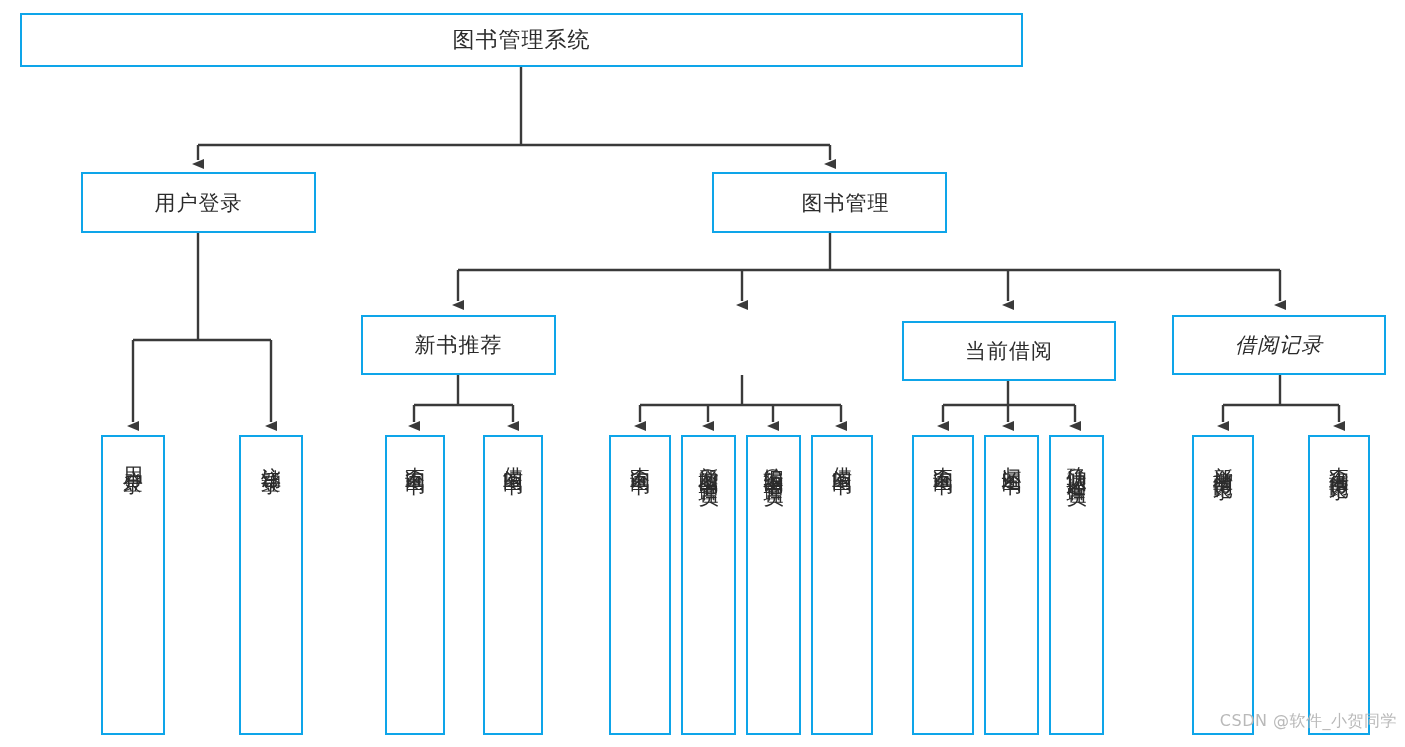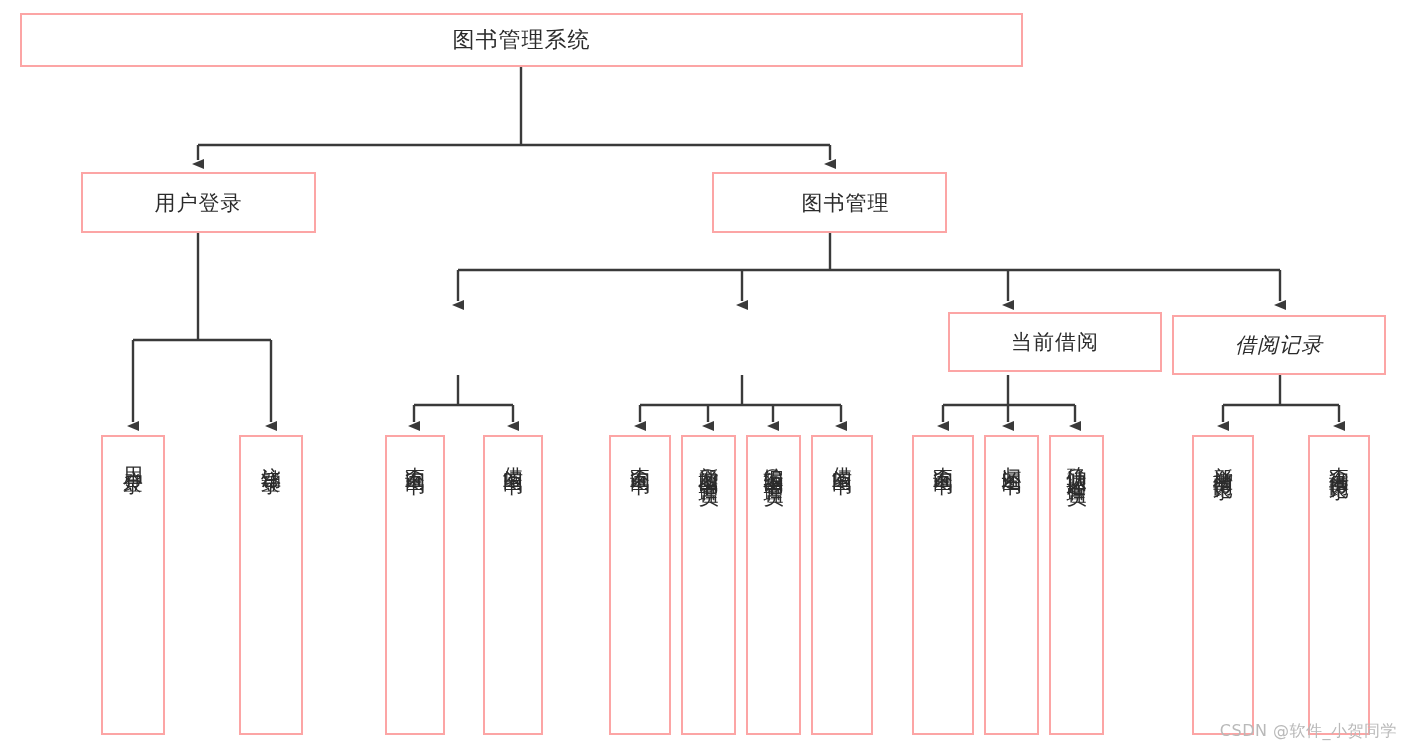--- a/index.html
+++ b/index.html
@@ -21,21 +21,21 @@
     position: absolute;
     left: 0;
     top: 0;
     width: 1405px;
     height: 747px;
     pointer-events: none;
   }
   .node {
     position: absolute;
     box-sizing: border-box;
-    border: 2px solid #fca5a5;
+    border: 2px solid #0ea5e9;
     background: #ffffff;
     display: flex;
     align-items: center;
     justify-content: center;
     color: #2b2b2b;
   }
   .node.h {
     font-size: 21px;
     letter-spacing: 1px;
   }
@@ -52,21 +52,21 @@
     line-height: 1.05;
     white-space: nowrap;
     display: block;
   }
   .node.root {
     font-size: 22px;
   }
   .watermark {
     position: absolute;
     right: 8px;
-    bottom: 5px;
+    bottom: 15px;
     font-size: 16px;
     color: #b9b9b9;
     letter-spacing: 0.5px;
     white-space: nowrap;
   }
 </style>
 </head>
 <body>
 
 <div id="canvas">
@@ -125,21 +125,24 @@
     <span>图书管理系统</span>
   </div>
 
   <div class="node h" style="left:81px; top:172px; width:235px; height:61px;">
     <span>用户登录</span>
   </div>
   <div class="node h" style="left:712px; top:172px; width:235px; height:61px;padding-left:32px;">
     <span>图书管理</span>
   </div>
 
-  <div class="node h" style="left:902px; top:312px; width:214px; height:60px;margin-left:46px;">
+  <div class="node h" style="left:361px; top:315px; width:195px; height:60px;">
+    <span>新书推荐</span>
+  </div>
+  <div class="node h" style="left:902px; top:321px; width:214px; height:60px;">
     <span>当前借阅</span>
   </div>
   <div class="node h" style="left:1172px; top:315px; width:214px; height:60px;font-style:italic;">
     <span>借阅记录</span>
   </div>
 
   <div class="node v" style="left:101px; top:435px; width:64px; height:300px;">
     <span class="vtext">用户登录</span>
   </div>
   <div class="node v" style="left:239px; top:435px; width:64px; height:300px;">

